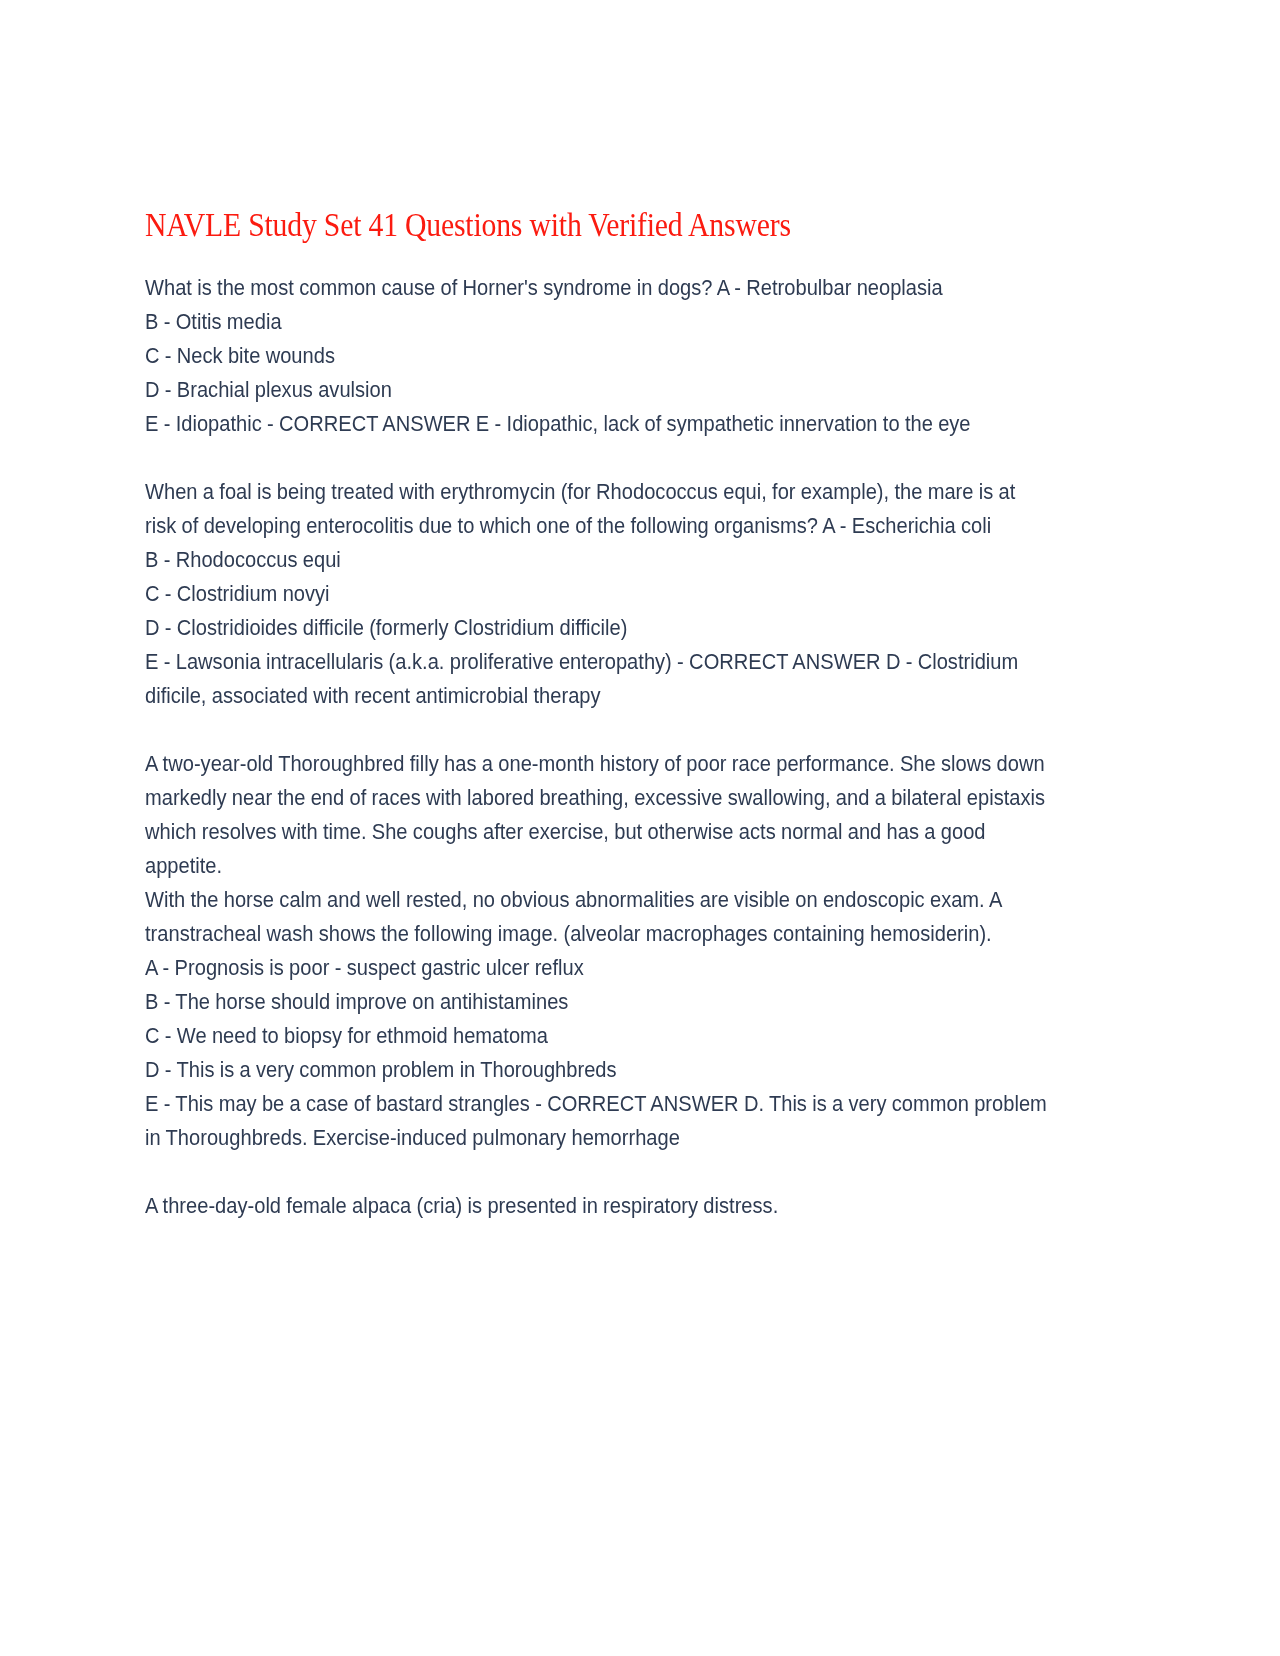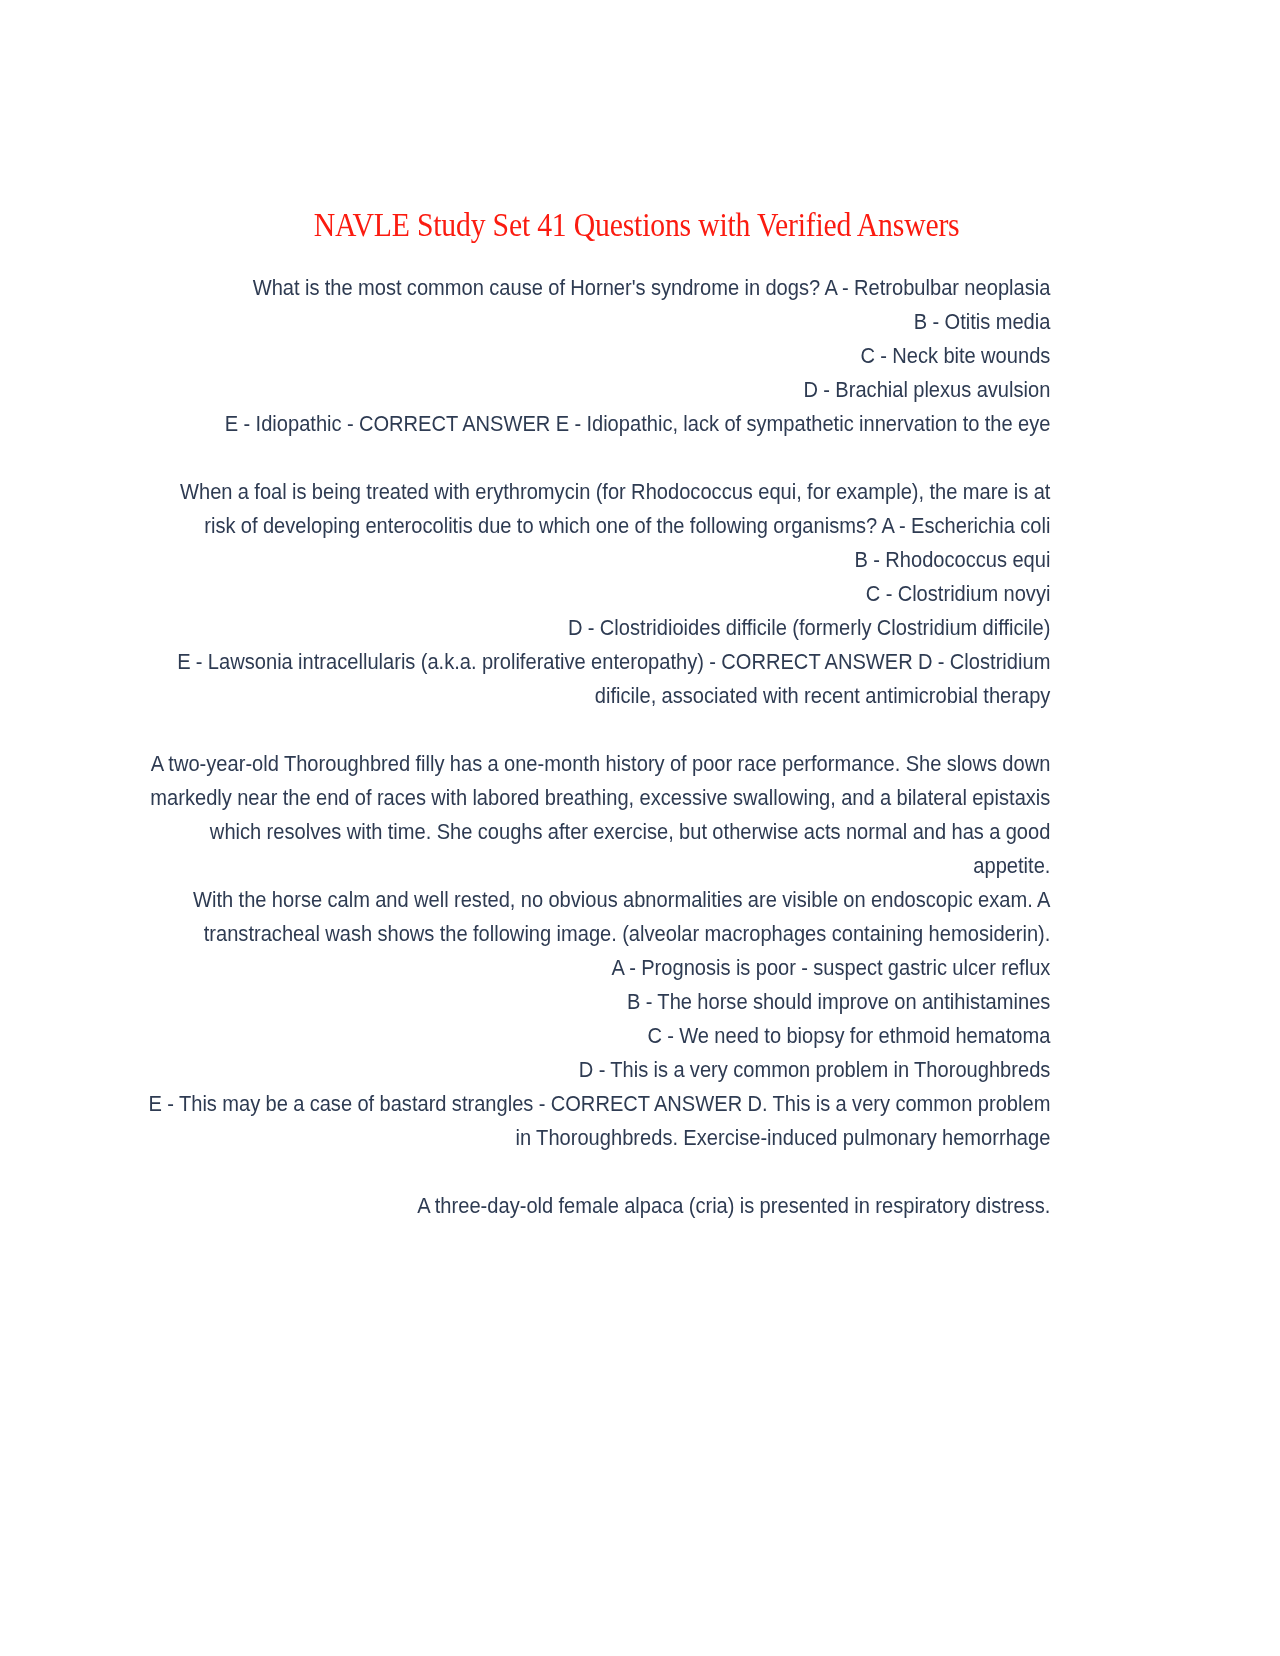--- a/index.html
+++ b/index.html
@@ -16,21 +16,20 @@
     font-family: "Liberation Sans", sans-serif;
     -webkit-font-smoothing: antialiased;
   }
 
   .page {
     position: relative;
     width: 1280px;
     height: 1656px;
     background: #ffffff;
     box-sizing: border-box;
-    text-align: right;
   }
 
   .doc-body {
     position: absolute;
     left: 145px;
     top: 205px;
     width: 905px;
   }
 
   .doc-title {

